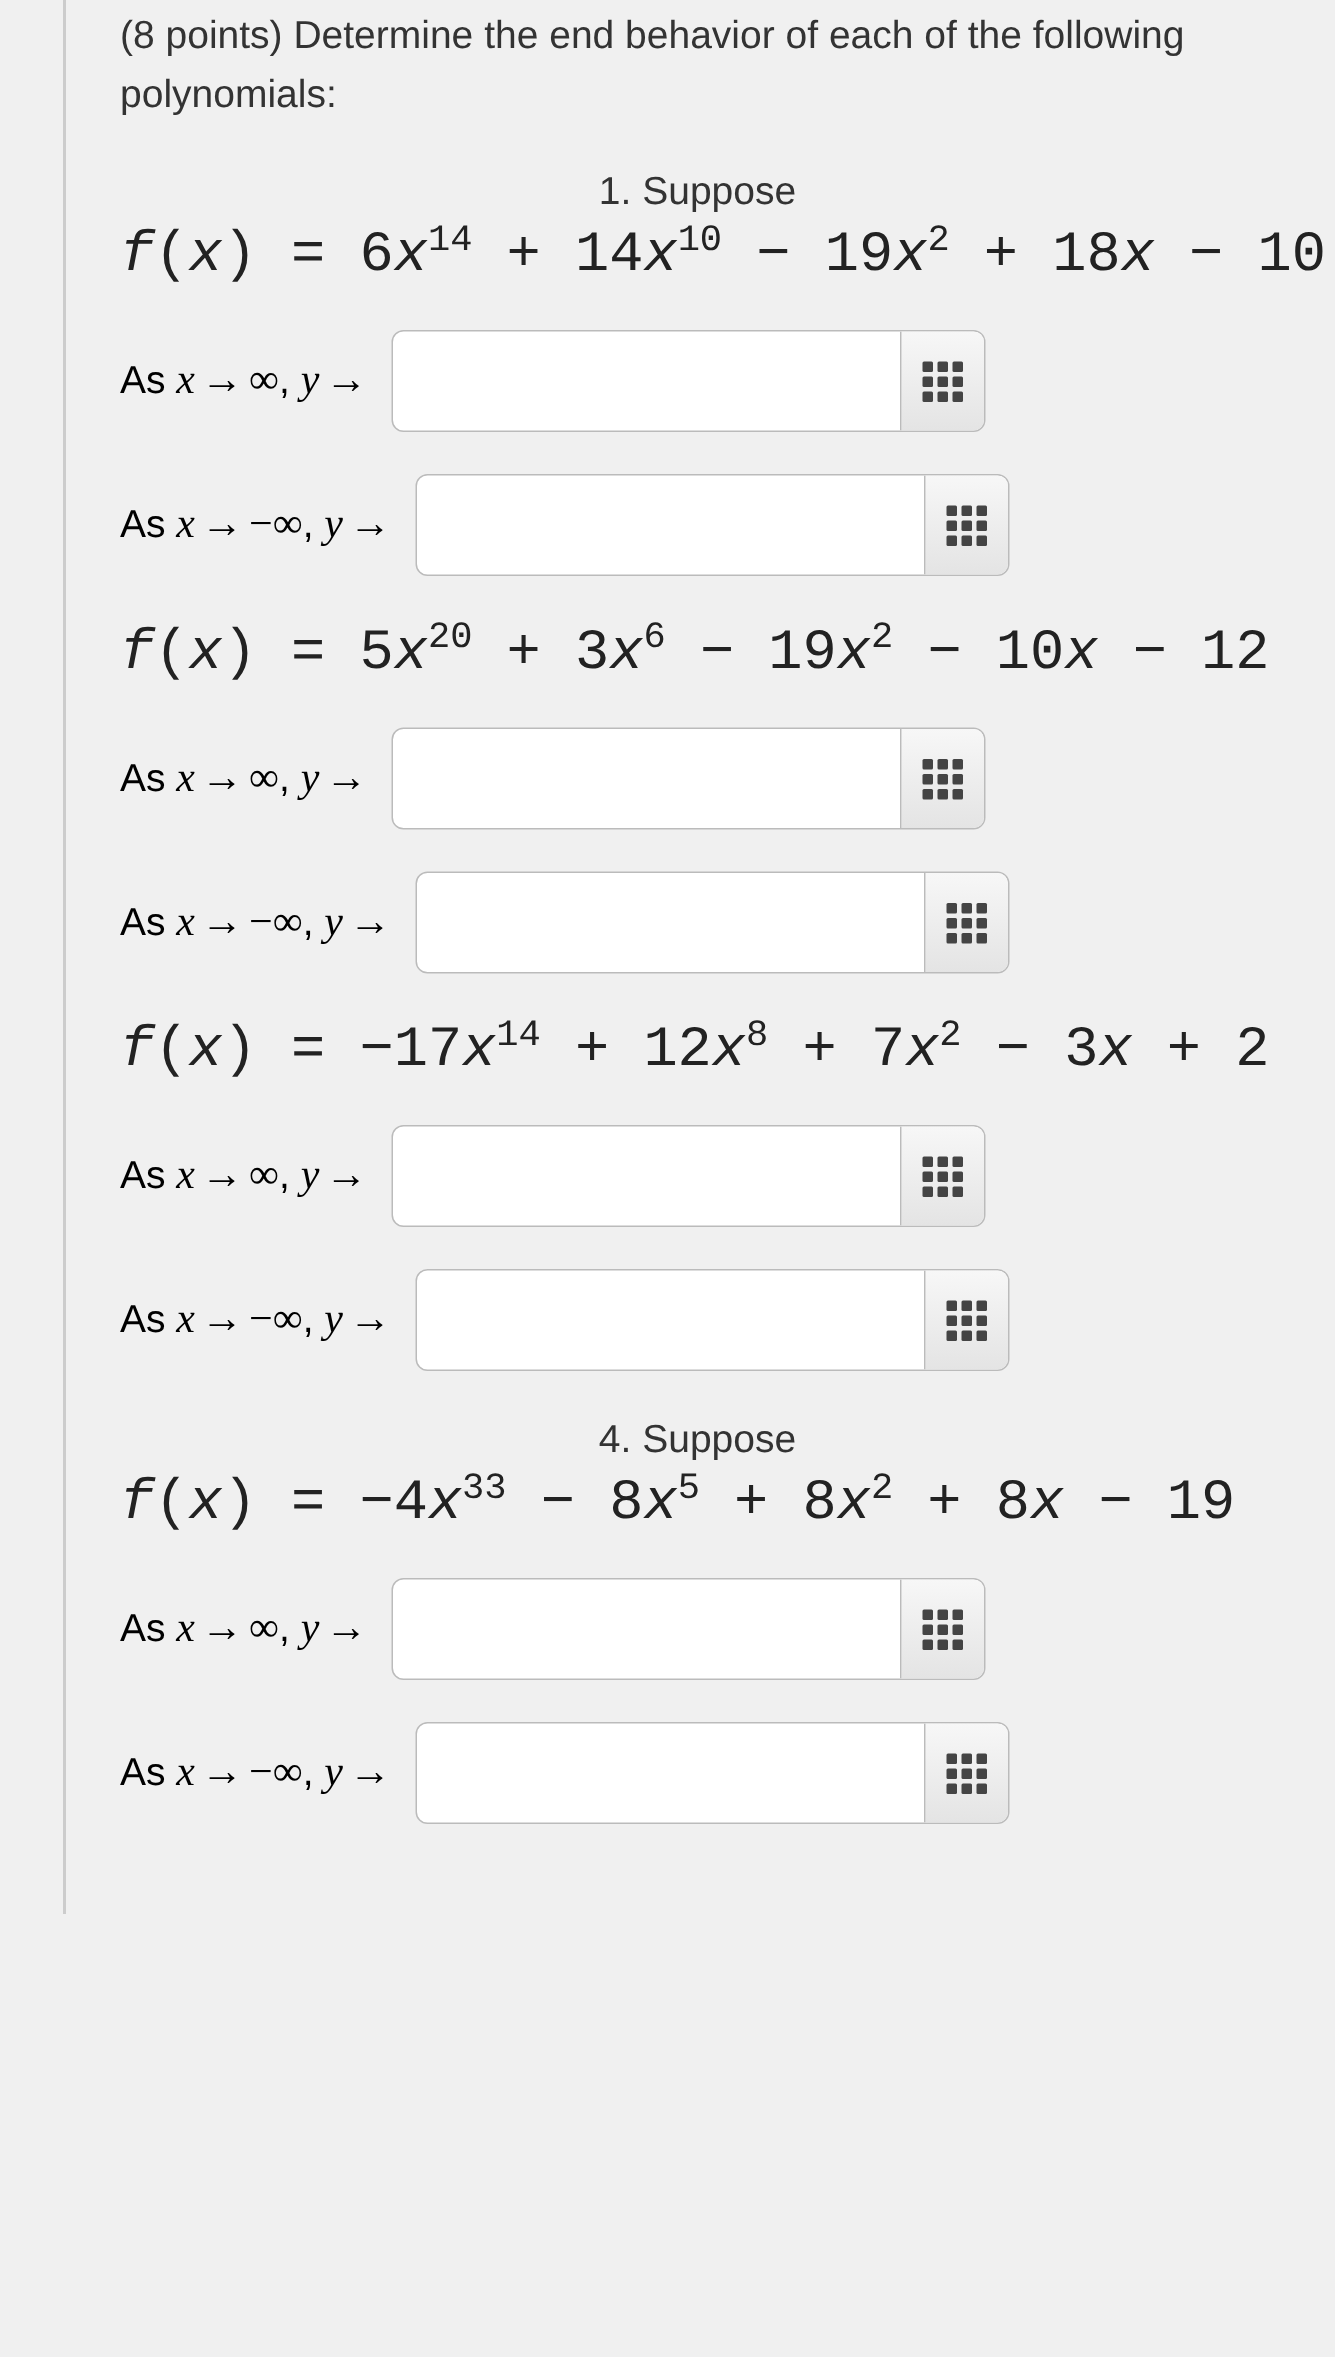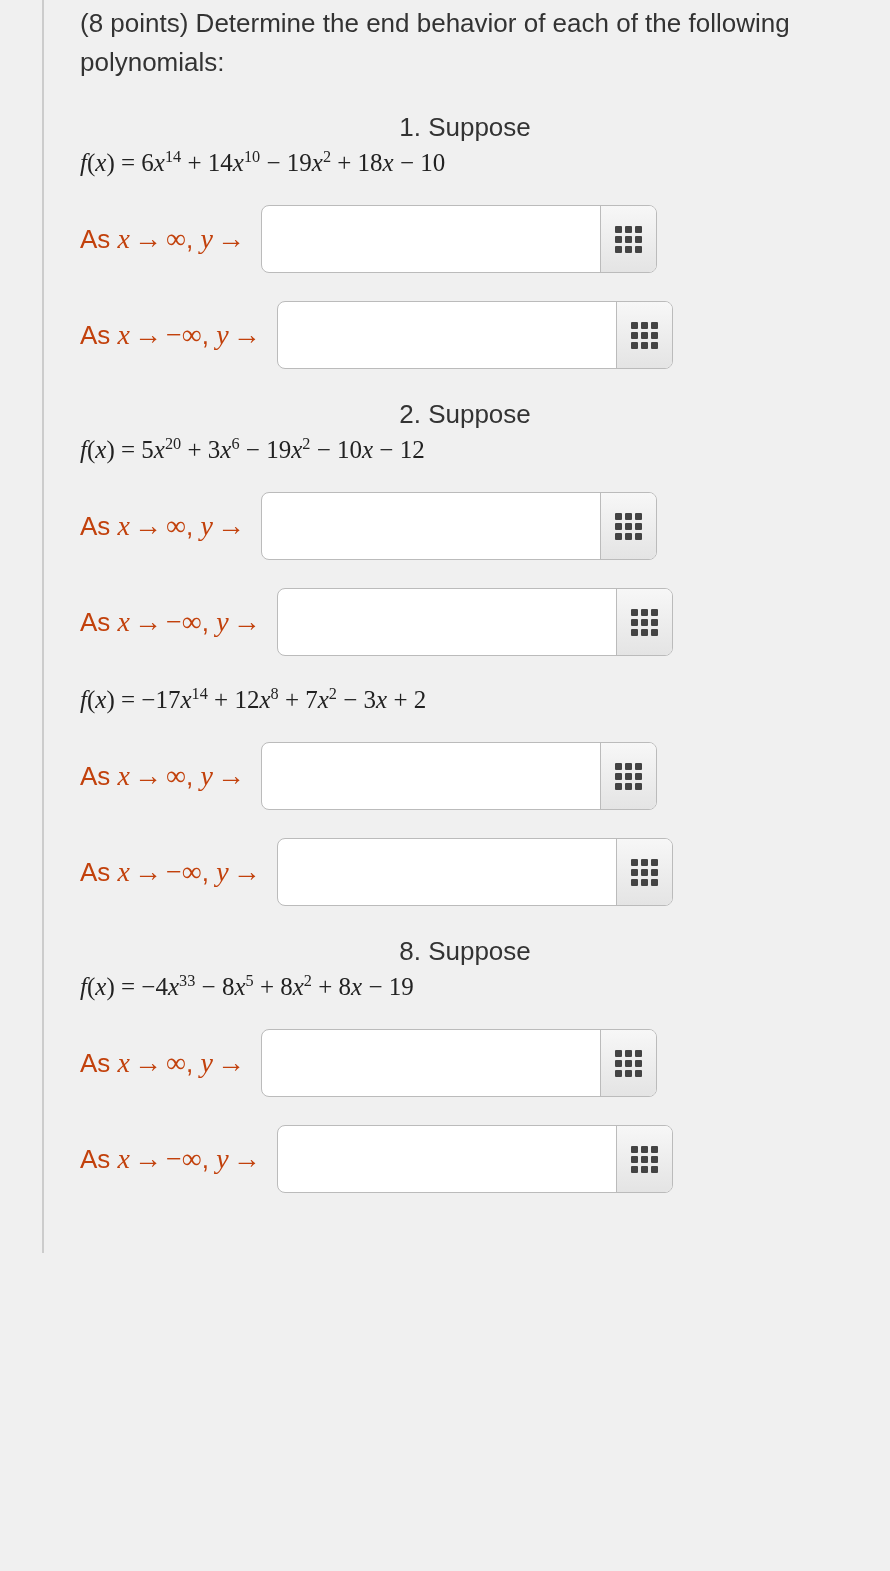--- a/index.html
+++ b/index.html
@@ -24,40 +24,40 @@
     margin-bottom: 30px;
   }
   .problem {
     margin-bottom: 30px;
   }
   .suppose {
     margin-bottom: 6px;
     text-align: center;
   }
   .equation {
-    font-family: Liberation Serif, serif;
-    font-size: 25px;
+    font-family: Liberation Mono, monospace;
+    font-size: 38px;
     color: #222;
     margin-bottom: 28px;
     white-space: nowrap;
   }
   .equation sup {
     font-size: 0.65em;
     vertical-align: super;
     line-height: 0;
   }
   .row {
     display: flex;
     align-items: center;
     margin-bottom: 28px;
   }
   .label {
     font-family: Arial, Helvetica, sans-serif;
     font-size: 26px;
-    color: #c2410c;
+    color: #000000;
     margin-right: 12px;
     white-space: nowrap;
   }
   .mathvar {
     font-family: 'Times New Roman', Times, serif;
     font-style: italic;
     font-size: 28px;
   }
   .arrow {
     font-family: 'Times New Roman', Times, serif;
@@ -153,21 +153,20 @@
               <span></span>
               <span></span>
               <span></span>
             </div>
         </div>
       </div>
     </div>
   </div>
 
   <div class="problem">
-    <div class="suppose">2. Suppose</div>
     <div class="equation"><i>f</i>(<i>x</i>) = 5<i>x</i><sup>20</sup> + 3<i>x</i><sup>6</sup> − 19<i>x</i><sup>2</sup> − 10<i>x</i> − 12</div>
     <div class="row">
       <div class="label">As <span class="mathvar">x</span><span class="arrow">→</span><span class="inf">∞</span>, <span class="mathvar">y</span><span class="arrow">→</span></div>
       <div class="input-group wide">
         <input class="input-field" type="text" style="">
         <div class="keypad-btn">
           <div class="keypad-icon">
               <span></span>
               <span></span>
               <span></span>
@@ -238,21 +237,21 @@
               <span></span>
               <span></span>
               <span></span>
             </div>
         </div>
       </div>
     </div>
   </div>
 
   <div class="problem">
-    <div class="suppose">8. Suppose</div>
+    <div class="suppose">4. Suppose</div>
     <div class="equation"><i>f</i>(<i>x</i>) = −4<i>x</i><sup>33</sup> − 8<i>x</i><sup>5</sup> + 8<i>x</i><sup>2</sup> + 8<i>x</i> − 19</div>
     <div class="row">
       <div class="label">As <span class="mathvar">x</span><span class="arrow">→</span><span class="inf">∞</span>, <span class="mathvar">y</span><span class="arrow">→</span></div>
       <div class="input-group wide">
         <input class="input-field" type="text" style="">
         <div class="keypad-btn">
           <div class="keypad-icon">
               <span></span>
               <span></span>
               <span></span>

